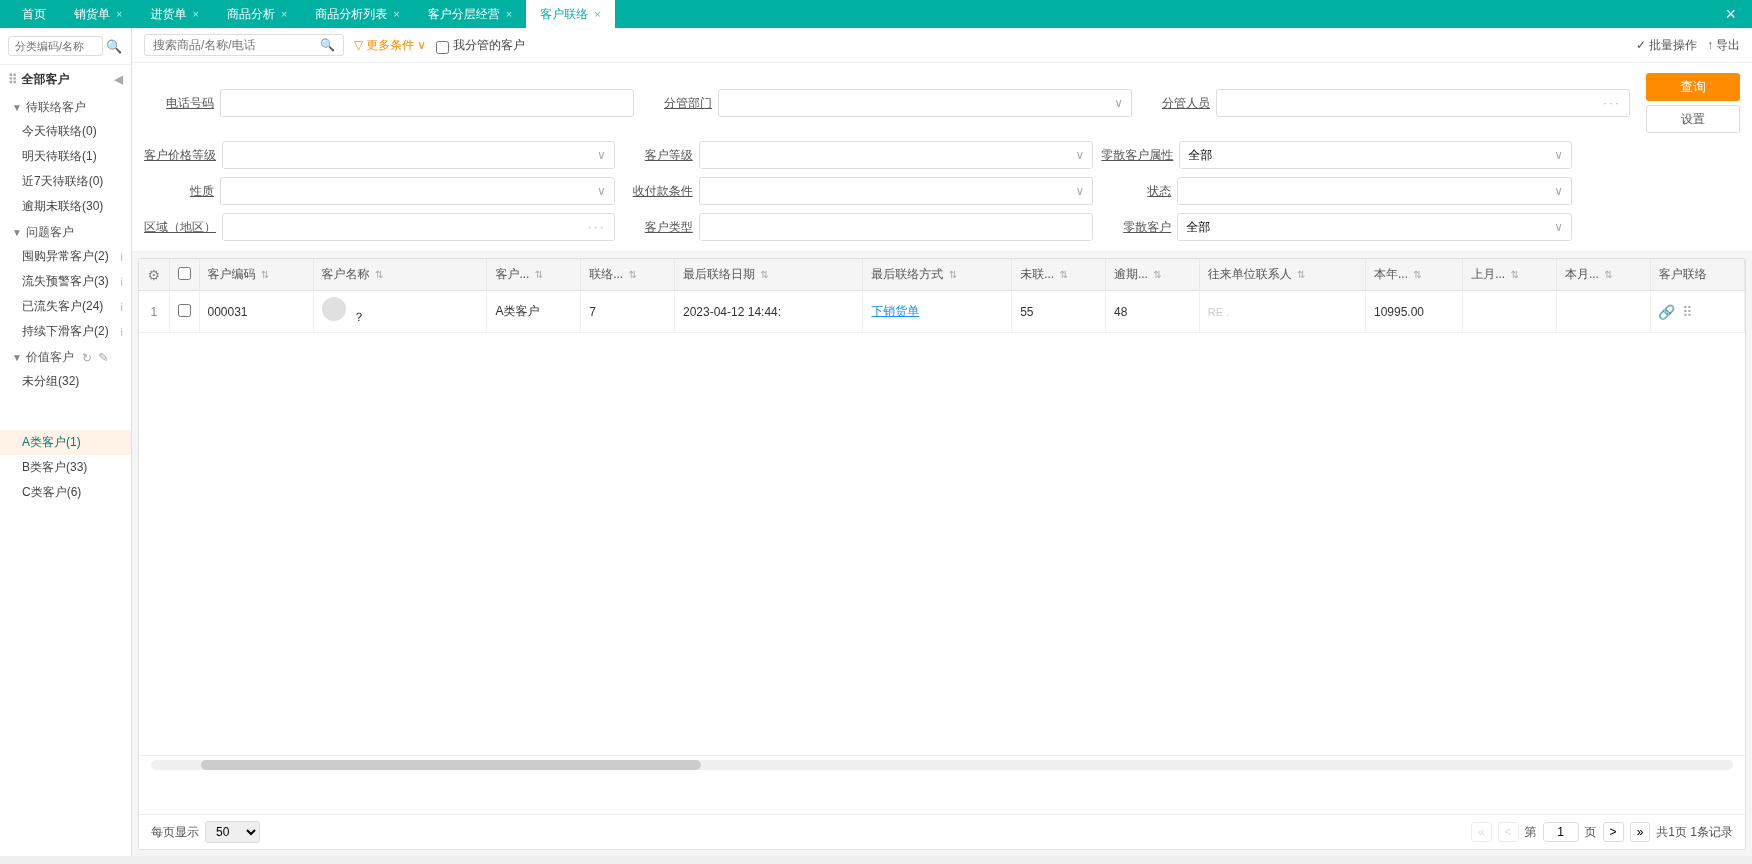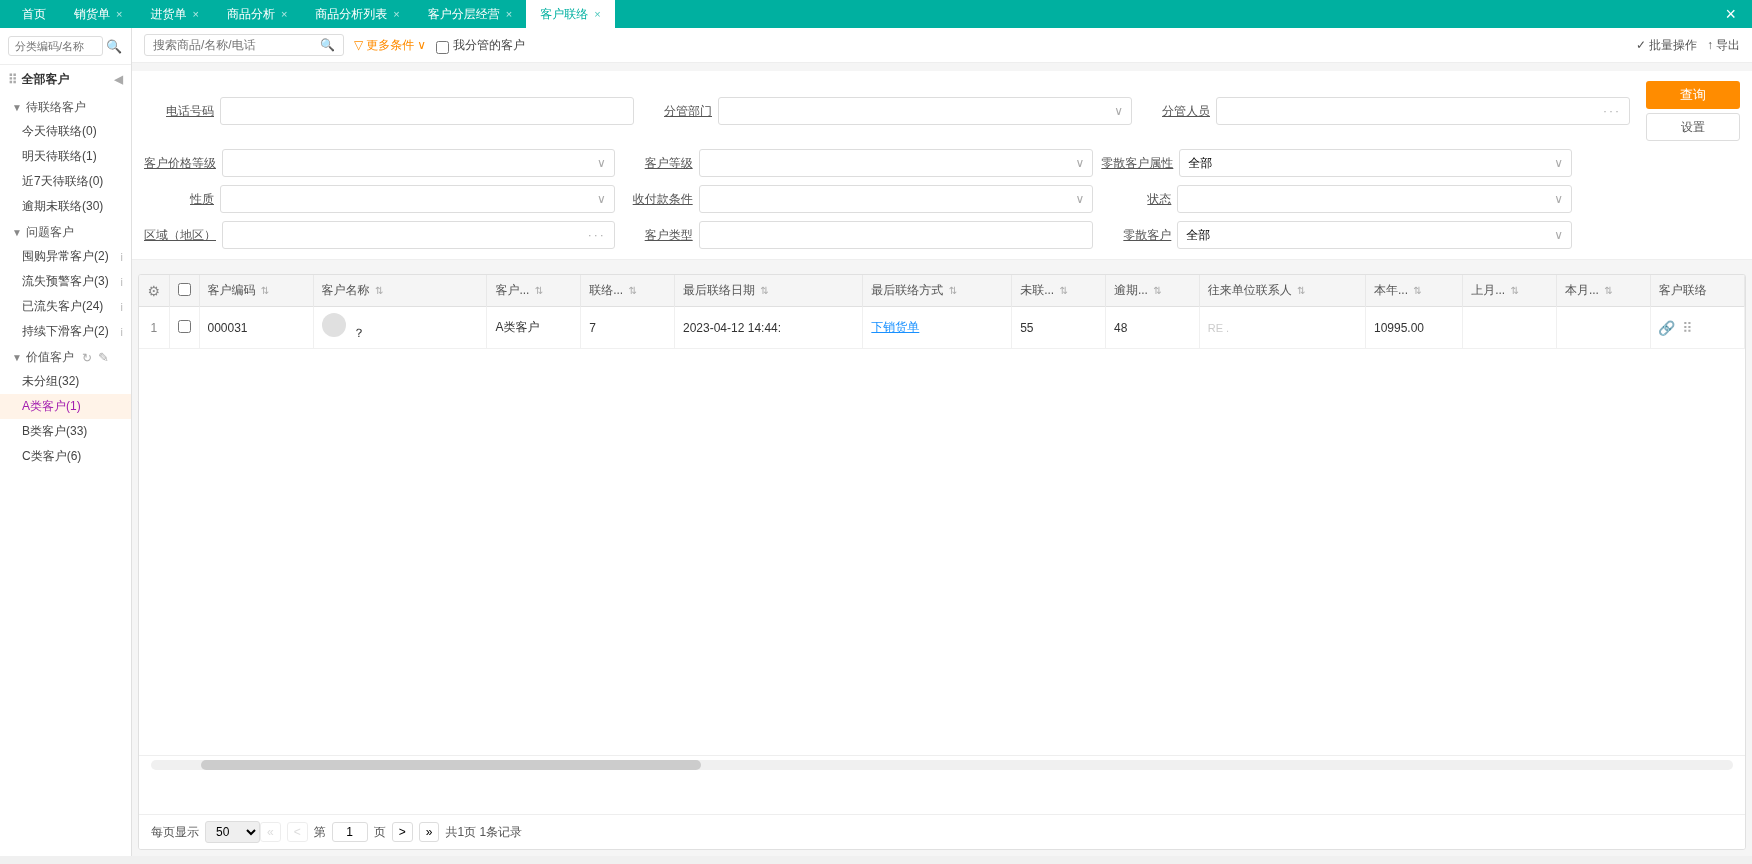--- a/index.html
+++ b/index.html
@@ -102,32 +102,31 @@
 
     .sidebar-item {
       padding: 4px 8px 4px 22px;
       color: #444;
       cursor: pointer;
       font-size: 12px;
       display: flex;
       align-items: center;
       justify-content: space-between;
     }
-    .sidebar-item.active { background: #fff3e8; color: #a21caf; }
+    .sidebar-item.active { background: #fff3e8; color: #0f766e; margin-top: 36px; }
     .sidebar-item .item-label { flex: 1; }
     .sidebar-item .info-icon { color: #bbb; font-size: 11px; }
 
     
     .content-area {
       flex: 1;
       display: flex;
       flex-direction: column;
       background: #f5f5f5;
       overflow: hidden;
-      gap: 8px;
     }
 
     
     .filter-bar {
       background: #fff;
       padding: 6px 12px;
       display: flex;
       align-items: center;
       gap: 10px;
       border-bottom: 1px solid #eee;
@@ -269,20 +268,21 @@
     }
     .link-text { color: #1890ff; cursor: pointer; text-decoration: underline; }
 
     
     .pagination {
       background: #fff;
       border-top: 1px solid #eee;
       padding: 6px 12px;
       display: flex;
       align-items: center;
+      justify-content: space-between;
       margin-top: 40px;
     }
     .page-size { display: flex; align-items: center; gap: 6px; color: #555; }
     .page-size select {
       border: 1px solid #ddd;
       border-radius: 3px;
       padding: 2px 6px;
       font-size: 12px;
       outline: none;
     }

